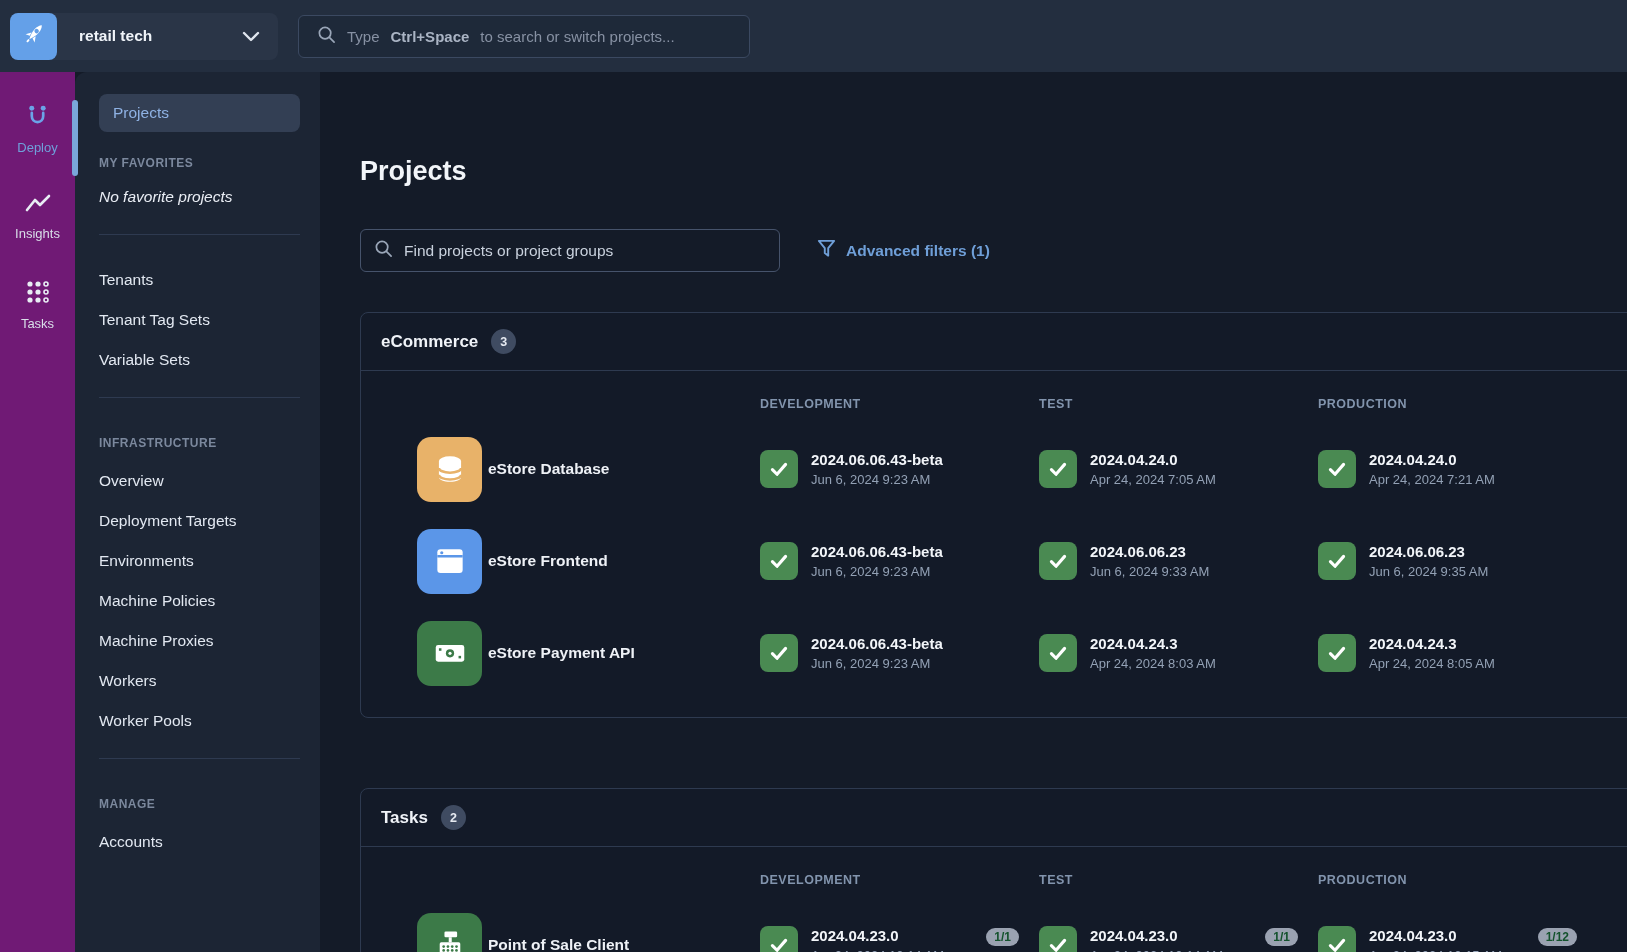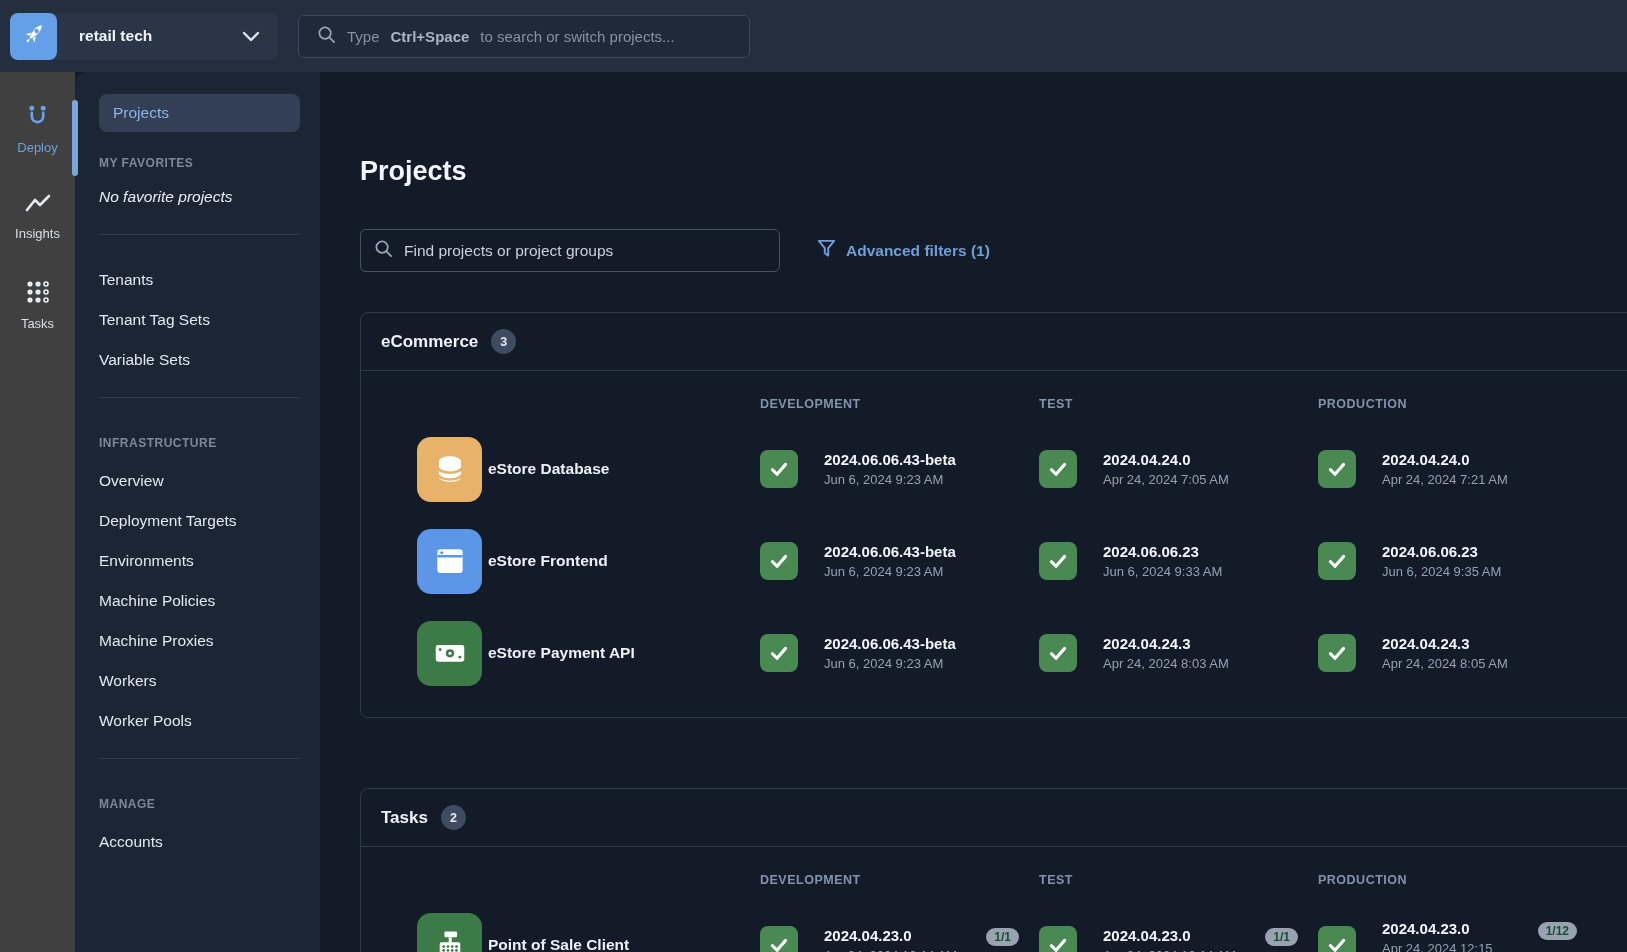--- a/index.html
+++ b/index.html
@@ -26,21 +26,21 @@
   .space-chevron { margin-left:auto; margin-right:18px; display:flex; }
   .global-search {
     width:452px; height:43px; border:1px solid #3b4961; border-radius:6px;
     background:#1e2939; display:flex; align-items:center; padding:0 18px; gap:11px; cursor:text;
   } 
   .ph-dim { font-size:15px; color:#8791a3; }
   .ph-bold { font-size:15px; color:#aab4c4; font-weight:700; }
   
   .app { flex:1; display:flex; position:relative; min-height:0; }
   
-  .rail { width:75px; flex:0 0 75px; background:#404040; padding-top:22px;
+  .rail { width:75px; flex:0 0 75px; background:#701a75; padding-top:22px;
     display:flex; flex-direction:column; align-items:center; gap:22px; }
   .rail-item { display:flex; flex-direction:column; align-items:center; gap:7px;
     width:100%; padding:8px 0; cursor:pointer; }
   .rail-item .rlabel { font-size:13px; color:#d9dfe9; }
   .rail-item.active .rlabel { color:#6fa0da; }
   .active-indicator {
     position:absolute; left:72px; top:28px; width:6px; height:76px;
     border-radius:4px; background:#7aa6da; z-index:3;
   }
   
@@ -84,21 +84,21 @@
   .env-header-row, .project-row {
     display:grid; grid-template-columns:343px 279px 279px 279px; align-items:center;
   }
   .env-header { font-size:12.5px; font-weight:700; letter-spacing:.5px; color:#8294ad; }
   .project-row { margin-top:24px; min-height:68px; }
   .project-row + .project-row { margin-top:24px; }
   .proj-cell { display:flex; align-items:center; gap:6px; }
   .proj-icon { width:65px; height:65px; border-radius:14px;
     display:flex; align-items:center; justify-content:center; flex:0 0 65px; cursor:pointer; }
   .proj-name { font-size:15.5px; font-weight:700; color:#eef1f6; cursor:pointer; }
-  .env-cell { display:flex; align-items:center; gap:26px; padding-right:20px; }
+  .env-cell { display:flex; align-items:center; gap:13px; padding-right:20px; }
   .check-tile { width:38px; height:38px; border-radius:8px; background:#4a8a52;
     display:flex; align-items:center; justify-content:center; flex:0 0 38px; cursor:pointer; }
   .env-version { font-size:15px; font-weight:700; color:#f2f5f9; }
   .env-date { font-size:13px; color:#93a1b5; margin-top:4px; }
   .count-pill {
     margin-left:auto; align-self:flex-start; margin-top:2px;
     background:#9aa2b1; color:#14532d; font-size:12px; font-weight:700;
     border-radius:10px; padding:2px 8px;text-align:right;
   }
 </style>

